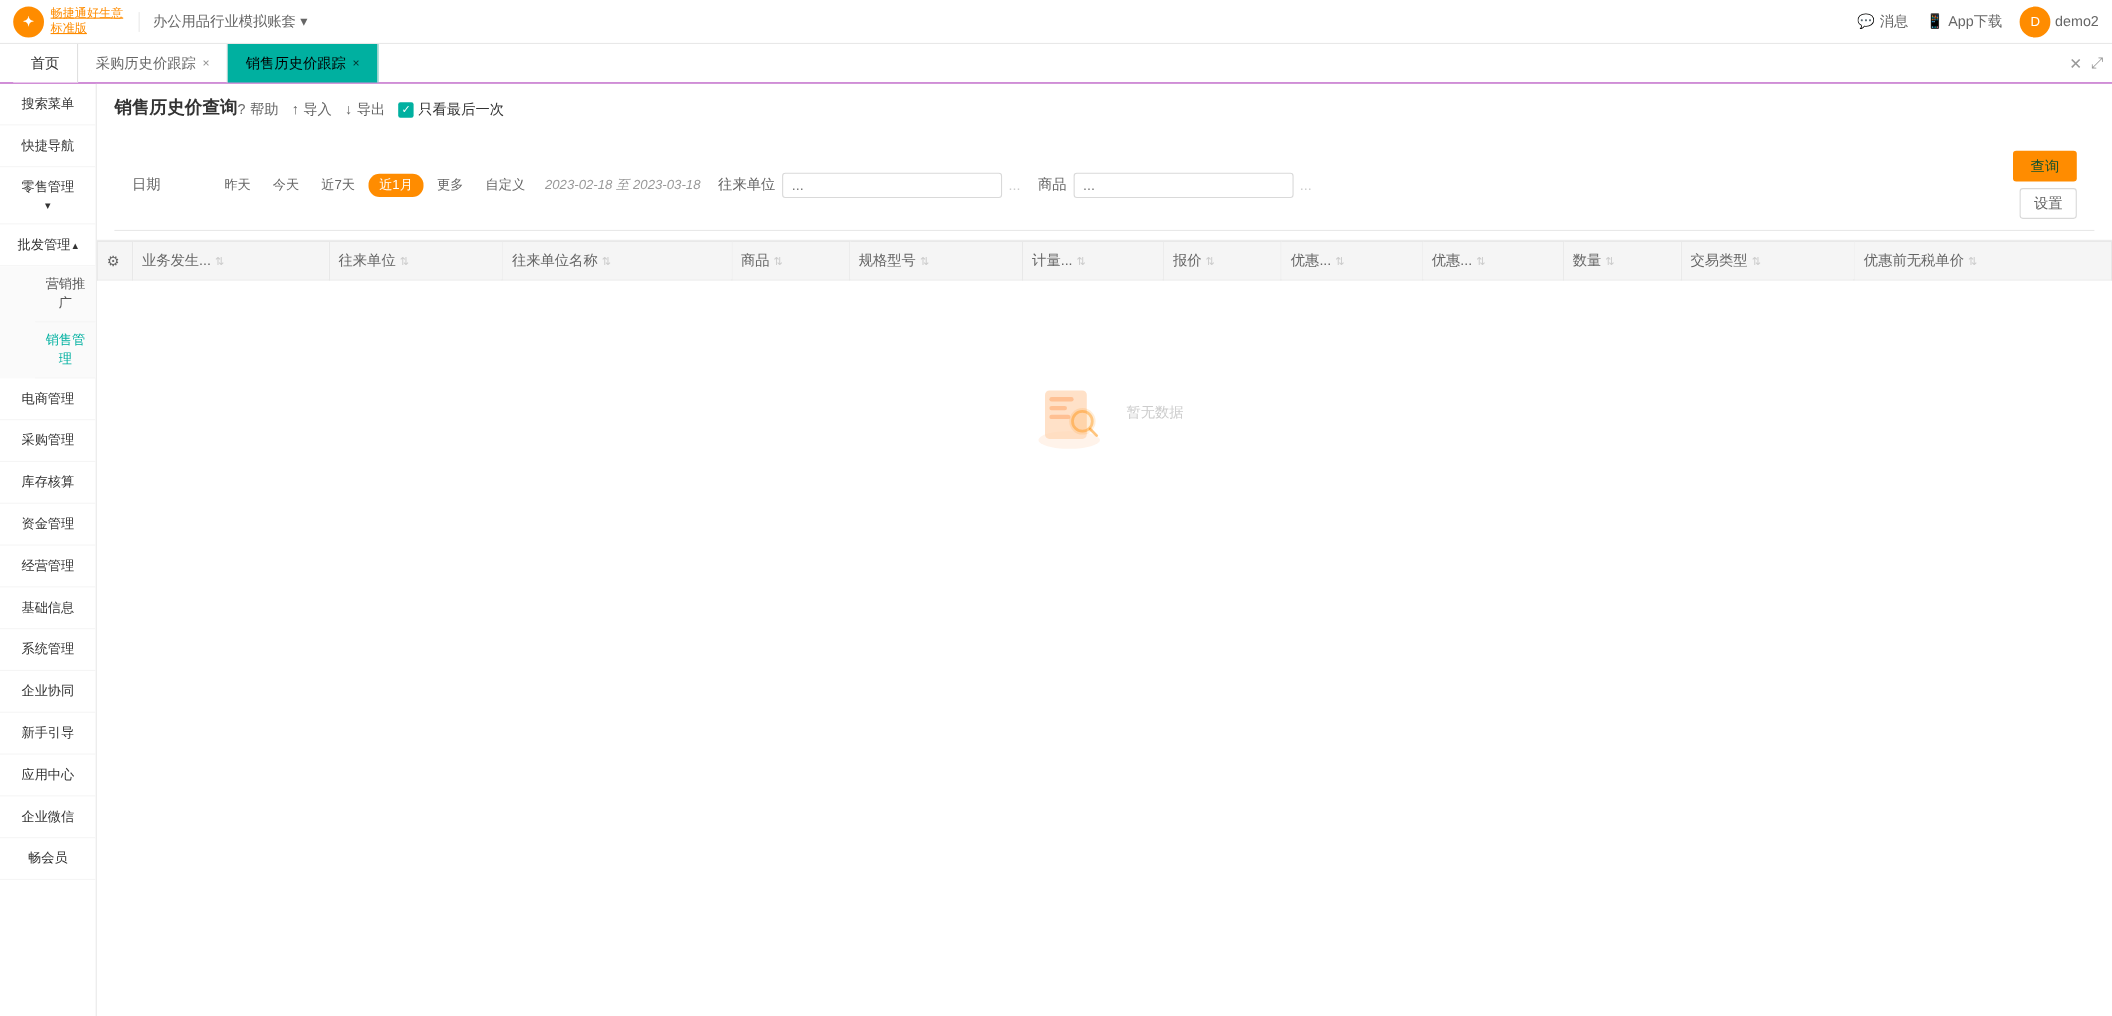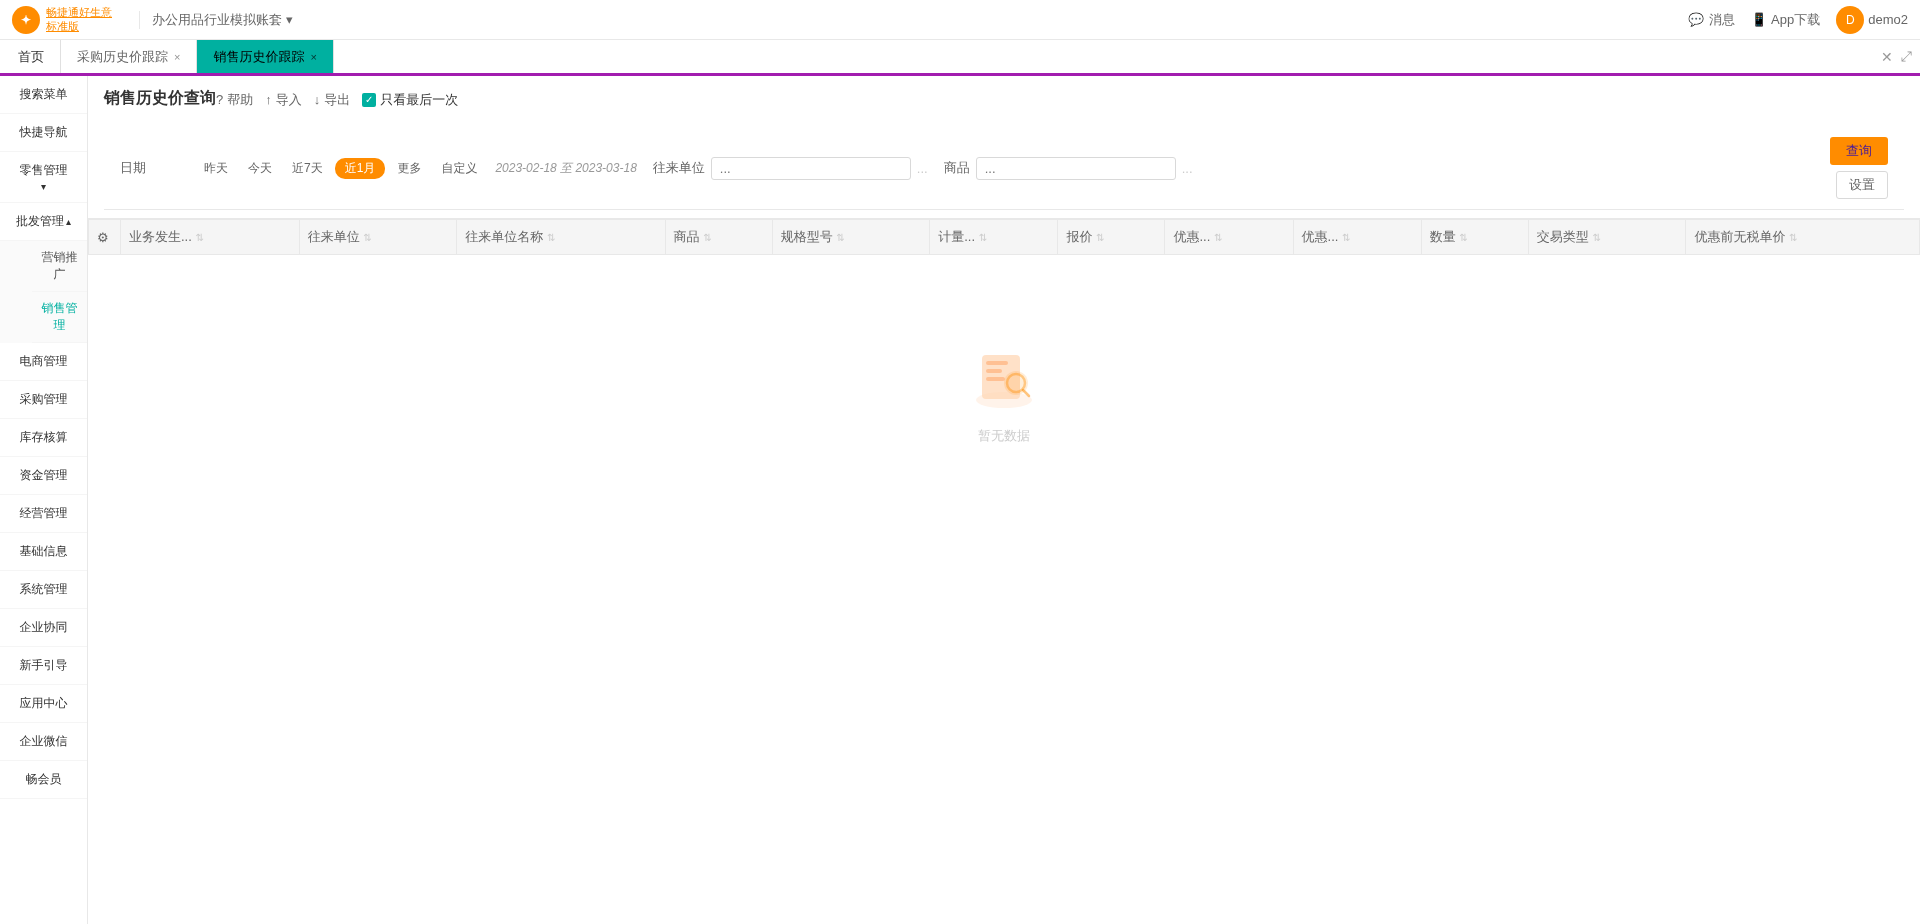--- a/index.html
+++ b/index.html
@@ -4,27 +4,27 @@
   <style>
     * { box-sizing: border-box; margin: 0; padding: 0; }
     body { font-family: 'Microsoft YaHei', Arial, sans-serif; font-size: 13px; background: #f5f5f5; color: #333; display: flex; flex-direction: column; height: 924px; overflow: hidden; }
 
     
     .top-bar { height: 40px; background: #fff; display: flex; align-items: center; padding: 0 12px; border-bottom: 1px solid #e8e8e8; justify-content: space-between; }
     .top-bar-left { display: flex; align-items: center; gap: 8px; }
     .logo-area { display: flex; align-items: center; gap: 6px; }
     .logo-icon { width: 28px; height: 28px; background: #ff8c00; border-radius: 50%; display: flex; align-items: center; justify-content: center; color: #fff; font-size: 12px; font-weight: bold; }
     .logo-text { font-size: 11px; color: #ff8c00; line-height: 1.2; text-decoration: underline; }
-    .app-selector { display: flex; align-items: center; gap: 4px; font-size: 13px; color: #666; cursor: pointer; border-left: 1px solid #e8e8e8; padding-left: 12px; margin-left: 19px; }
+    .app-selector { display: flex; align-items: center; gap: 4px; font-size: 13px; color: #666; cursor: pointer; border-left: 1px solid #e8e8e8; padding-left: 12px; margin-left: 6px; }
     .top-bar-right { display: flex; align-items: center; gap: 16px; }
     .top-bar-action { display: flex; align-items: center; gap: 4px; color: #666; cursor: pointer; font-size: 13px; }
     .user-avatar { width: 28px; height: 28px; border-radius: 50%; background: #ff8c00; display: flex; align-items: center; justify-content: center; color: #fff; font-size: 12px; }
 
     
-    .tab-bar { height: 36px; background: #fff; display: flex; align-items: stretch; border-bottom: 3px solid #a21caf; padding-left: 2px; }
+    .tab-bar { height: 36px; background: #fff; display: flex; align-items: stretch; border-bottom: 1px solid #a21caf; padding-left: 12px; }
     .tab { display: flex; align-items: center; padding: 0 16px; cursor: pointer; font-size: 13px; color: #666; border-right: 1px solid #e0e0e0; gap: 6px; white-space: nowrap; }
     .tab.home { background: #fff; color: #333; }
     .tab.active { background: #00b0a0; color: #000000; }
     .tab .close-btn { font-size: 11px; cursor: pointer; opacity: 0.7; }
     .tab-bar-end { display: flex; align-items: center; margin-left: auto; padding-right: 8px; gap: 8px; }
     .tab-bar-icon { cursor: pointer; color: #999; font-size: 14px; }
 
     
     .main-layout { display: flex; flex: 1; overflow: hidden; }
 
@@ -48,32 +48,32 @@
     .filter-bar { background: #fff; padding: 10px 16px; border-bottom: 1px solid #e8e8e8; display: flex; align-items: center; gap: 16px; flex-wrap: wrap; }
     .filter-group { display: flex; align-items: center; gap: 6px; }
     .filter-label { font-size: 13px; color: #666; white-space: nowrap; text-align: center; }
     .date-buttons { display: flex; align-items: center; gap: 4px; margin-left: 44px; }
     .date-btn { padding: 2px 8px; border-radius: 3px; cursor: pointer; font-size: 12px; color: #666; border: none; background: none; }
     .date-btn.active { background: #ff8c00; color: #fff; border-radius: 10px; padding: 2px 10px; }
     .date-range { font-size: 12px; color: #999; margin-left: 4px; font-style: italic; }
     .filter-input { display: flex; align-items: center; gap: 6px; }
     .filter-input-field { border: 1px solid #d9d9d9; border-radius: 3px; padding: 3px 8px; font-size: 13px; width: 200px; color: #ccc; }
     .filter-dots { color: #ccc; font-size: 13px; }
-    .query-btn { background: #ff8c00; color: #4c1d95; border: none; border-radius: 3px; padding: 5px 16px; cursor: pointer; font-size: 13px; }
+    .query-btn { background: #ff8c00; color: #14532d; border: none; border-radius: 3px; padding: 5px 16px; cursor: pointer; font-size: 13px; }
     .settings-btn { background: #fff; color: #666; border: 1px solid #d9d9d9; border-radius: 3px; padding: 4px 12px; cursor: pointer; font-size: 13px; }
 
     
     .table-area { flex: 1; background: #fff; margin: 0; overflow: auto; }
     .data-table { width: 100%; border-collapse: collapse; font-size: 13px; }
     .data-table th { background: #f5f5f5; border: 1px solid #e8e8e8; padding: 8px 8px; text-align: left; color: #666; font-weight: normal; white-space: nowrap; position: sticky; top: 0; }
     .data-table th .sort-icon { color: #ccc; font-size: 10px; }
     .settings-col { width: 32px; }
 
     
-    .empty-state { display: flex; flex-direction: column; align-items: center; justify-content: center; padding: 80px 0; color: #ccc; font-size: 13px; gap: 12px; }
+    .empty-state { display: flex; flex-direction: row; align-items: center; justify-content: center; padding: 80px 0; color: #ccc; font-size: 13px; gap: 12px; }
     .empty-icon { width: 80px; height: 80px; }
   </style>
 </head>
 <body>
 
 <div class="top-bar">
   <div class="top-bar-left">
     <div class="logo-area">
       <div class="logo-icon">✦</div>
       <div class="logo-text">

